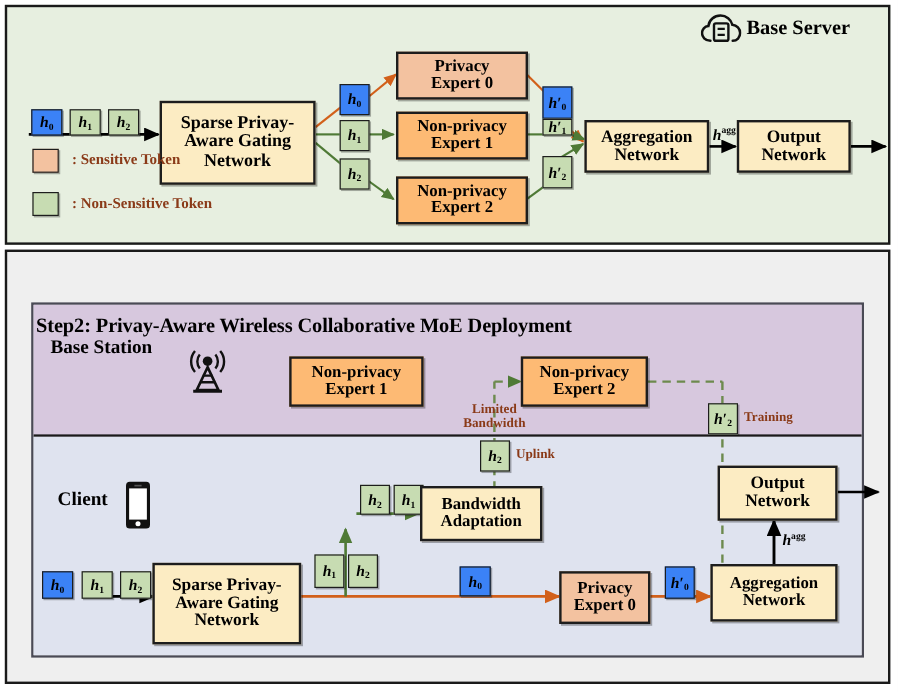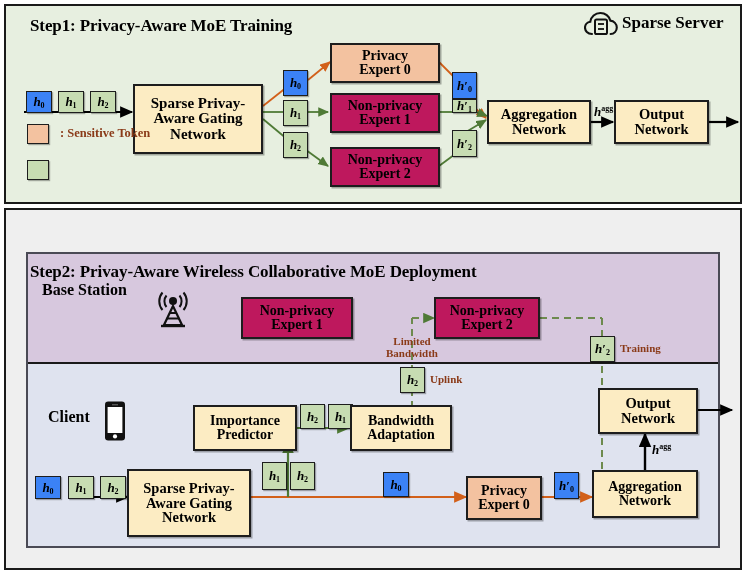--- a/index.html
+++ b/index.html
@@ -52,21 +52,21 @@
   .box{
     box-sizing:border-box;
     border:2px solid #1d1d1d;
     display:flex; align-items:center; justify-content:center;
     font-family:"Liberation Serif", serif;
     font-weight:bold; color:#000;
     line-height:1.02;
     box-shadow:1.5px 1.5px 0 rgba(0,0,0,0.30);
   }
   .box.cream{ background:#fcecc3; }
-  .box.green{ background:#be185d; }
+  .box.green{ background:#fdba74; }
   .box.orange{ background:#f3c2a0; }
   .bx-txt{display:block;}
 
   
   .tok{
     box-sizing:border-box;
     border:1.6px solid #1d1d1d;
     display:flex;align-items:center;justify-content:center;
     font-family:"Liberation Serif", serif;
     font-style:italic; font-weight:bold; font-size:13px; color:#000;
@@ -169,31 +169,30 @@
 
     <line x1="288" y1="497" x2="288" y2="441" stroke="#4f7a36" stroke-width="2.2" marker-end="url(#agr)"></line>
 
     <line x1="297" y1="428" x2="349" y2="428" stroke="#4f7a36" stroke-width="2.2" marker-end="url(#agr)"></line>
 
     <line x1="645" y1="470" x2="645" y2="434" stroke="#000" stroke-width="2.4" marker-end="url(#abk)"></line>
 
     <line x1="698" y1="410" x2="732" y2="410" stroke="#000" stroke-width="2.2" marker-end="url(#abk)"></line>
   </svg>
 
-  <div class="abs step-title" id="step1-title">Step1: Privacy-Aware MoE Training</div>
 
   <div class="abs" style="left:584px; top:10px;">
     <svg width="34" height="28" viewBox="0 0 34 28">
       <path d="M8 24 C3.5 24 1 20.8 1 17.6 C1 14.6 3.2 12 6.3 11.7 C6.9 6.6 11.2 3 16.4 3 C21.2 3 25.3 6.2 26.3 10.6 C30 11 32.8 14 32.8 17.6 C32.8 21.1 30.2 24 26.6 24" fill="none" stroke="#111" stroke-width="2.1" stroke-linecap="round"></path>
       <rect x="11" y="9.5" width="12" height="14.5" rx="1.6" fill="none" stroke="#111" stroke-width="2"></rect>
       <line x1="14" y1="14" x2="20" y2="14" stroke="#111" stroke-width="1.8"></line>
       <line x1="14" y1="19" x2="20" y2="19" stroke="#111" stroke-width="1.8"></line>
     </svg>
   </div>
-  <div class="abs side-label" id="cloud-text">Sparse Server</div>
+  <div class="abs side-label" id="cloud-text">Base Server</div>
 
   <div class="abs tok orange" style="left:26px; top:91px; width:26px; height:22px;">
       <span><i>h</i><sub>0</sub></span>
     </div>
   <div class="abs tok green" style="left:58px; top:91px; width:26px; height:22px;">
       <span><i>h</i><sub>1</sub></span>
     </div>
   <div class="abs tok green" style="left:90px; top:91px; width:26px; height:22px;">
       <span><i>h</i><sub>2</sub></span>
     </div>
@@ -245,20 +244,21 @@
     <span>h</span><sup>agg</sup>
   </div>
   <div class="abs box cream" style="left:614px; top:100px; width:95px; height:44px; font-size:14.5px; flex-direction:column;">
     <span class="bx-txt">Output</span>
     <span class="bx-txt">Network</span>
   </div>
 
   <div class="abs legend-sw" style="left:27px; top:124px; background:#f3c2a0;"></div>
   <div class="abs legend-tx" style="left:60px; top:126px;">: Sensitive Token</div>
   <div class="abs legend-sw" style="left:27px; top:160px; background:#c7dcb2;"></div>
+  <div class="abs legend-tx" style="left:60px; top:162px;">: Non-Sensitive Token</div>
 
   <div class="abs step-title" id="step2-title">Step2: Privay-Aware Wireless Collaborative MoE Deployment</div>
 
   <div class="abs side-label" id="bs-text">Base Station</div>
   <div class="abs" style="left:152px; top:290px;">
     <svg width="42" height="42" viewBox="0 0 42 42">
       <circle cx="21" cy="11" r="4" fill="#111"></circle>
       <path d="M14.5 5.5 A9 9 0 0 0 14.5 17" fill="none" stroke="#111" stroke-width="2"></path>
       <path d="M27.5 5.5 A9 9 0 0 1 27.5 17" fill="none" stroke="#111" stroke-width="2"></path>
       <path d="M10.5 2.5 A13.5 13.5 0 0 0 10.5 20" fill="none" stroke="#111" stroke-width="2"></path>
@@ -297,24 +297,20 @@
   <div class="abs side-label" id="client-text">Client</div>
   <div class="abs" style="left:103px; top:400px;">
     <svg width="24" height="42" viewBox="0 0 24 42">
       <rect x="2" y="1.5" width="20" height="39" rx="3.2" fill="#111"></rect>
       <rect x="4.6" y="7" width="14.8" height="26" fill="#fff"></rect>
       <circle cx="12" cy="36.4" r="2.1" fill="#fff"></circle>
       <rect x="9" y="4" width="6" height="1.4" fill="#555"></rect>
     </svg>
   </div>
 
-  <div class="abs box cream" style="left:193px; top:405px; width:104px; height:46px; font-size:14px; flex-direction:column;">
-    <span class="bx-txt">Importance</span>
-    <span class="bx-txt">Predictor</span>
-  </div>
 
   <div class="abs tok green" style="left:300px; top:404px; width:25px; height:25px;">
       <span><i>h</i><sub>2</sub></span>
     </div>
   <div class="abs tok green" style="left:328px; top:404px; width:25px; height:25px;">
       <span><i>h</i><sub>1</sub></span>
     </div>
 
   <div class="abs box cream" style="left:350px; top:405px; width:102px; height:46px; font-size:14px; flex-direction:column;">
     <span class="bx-txt">Bandwidth</span>

